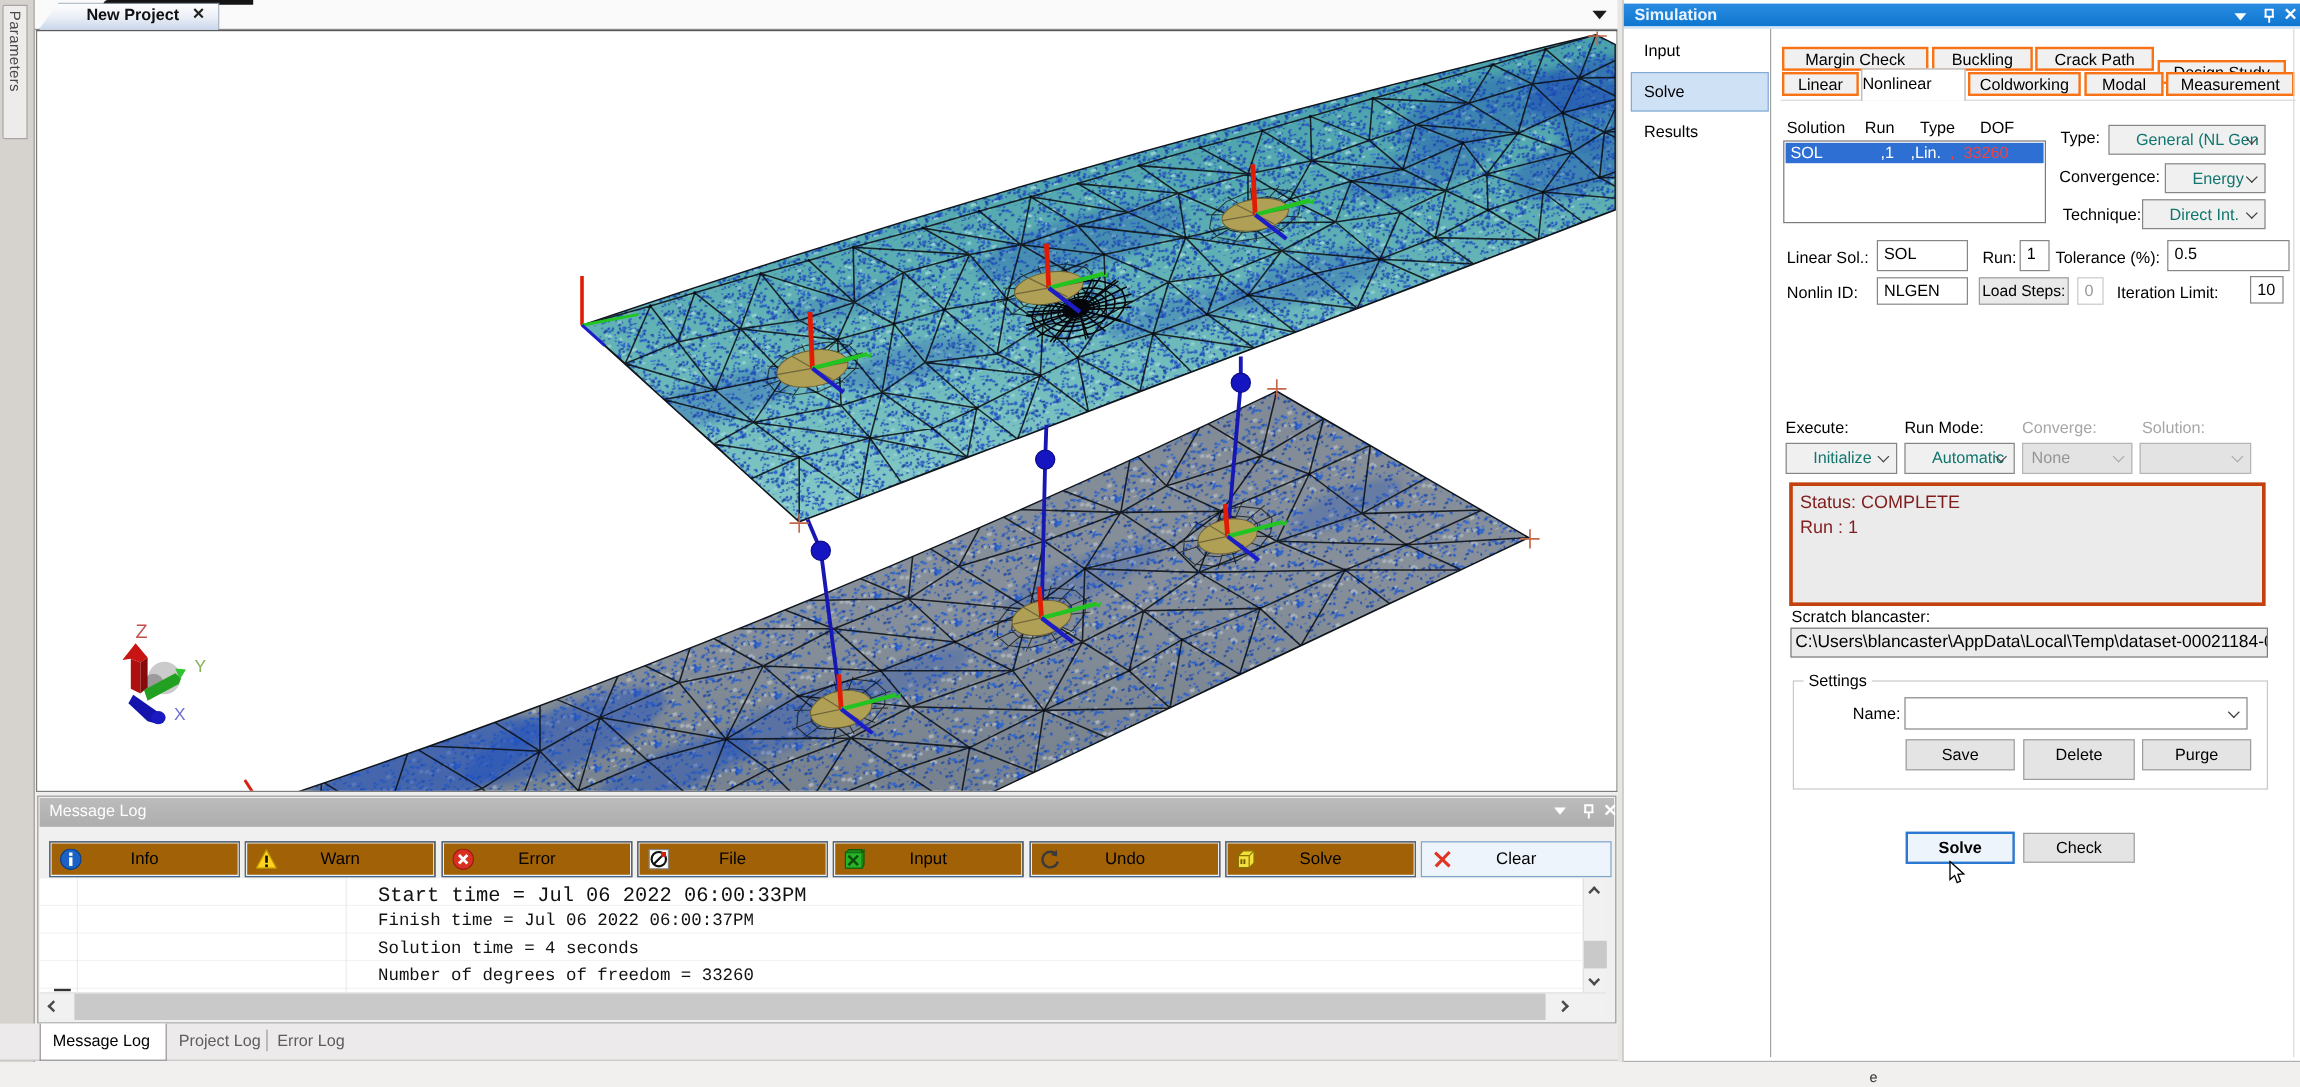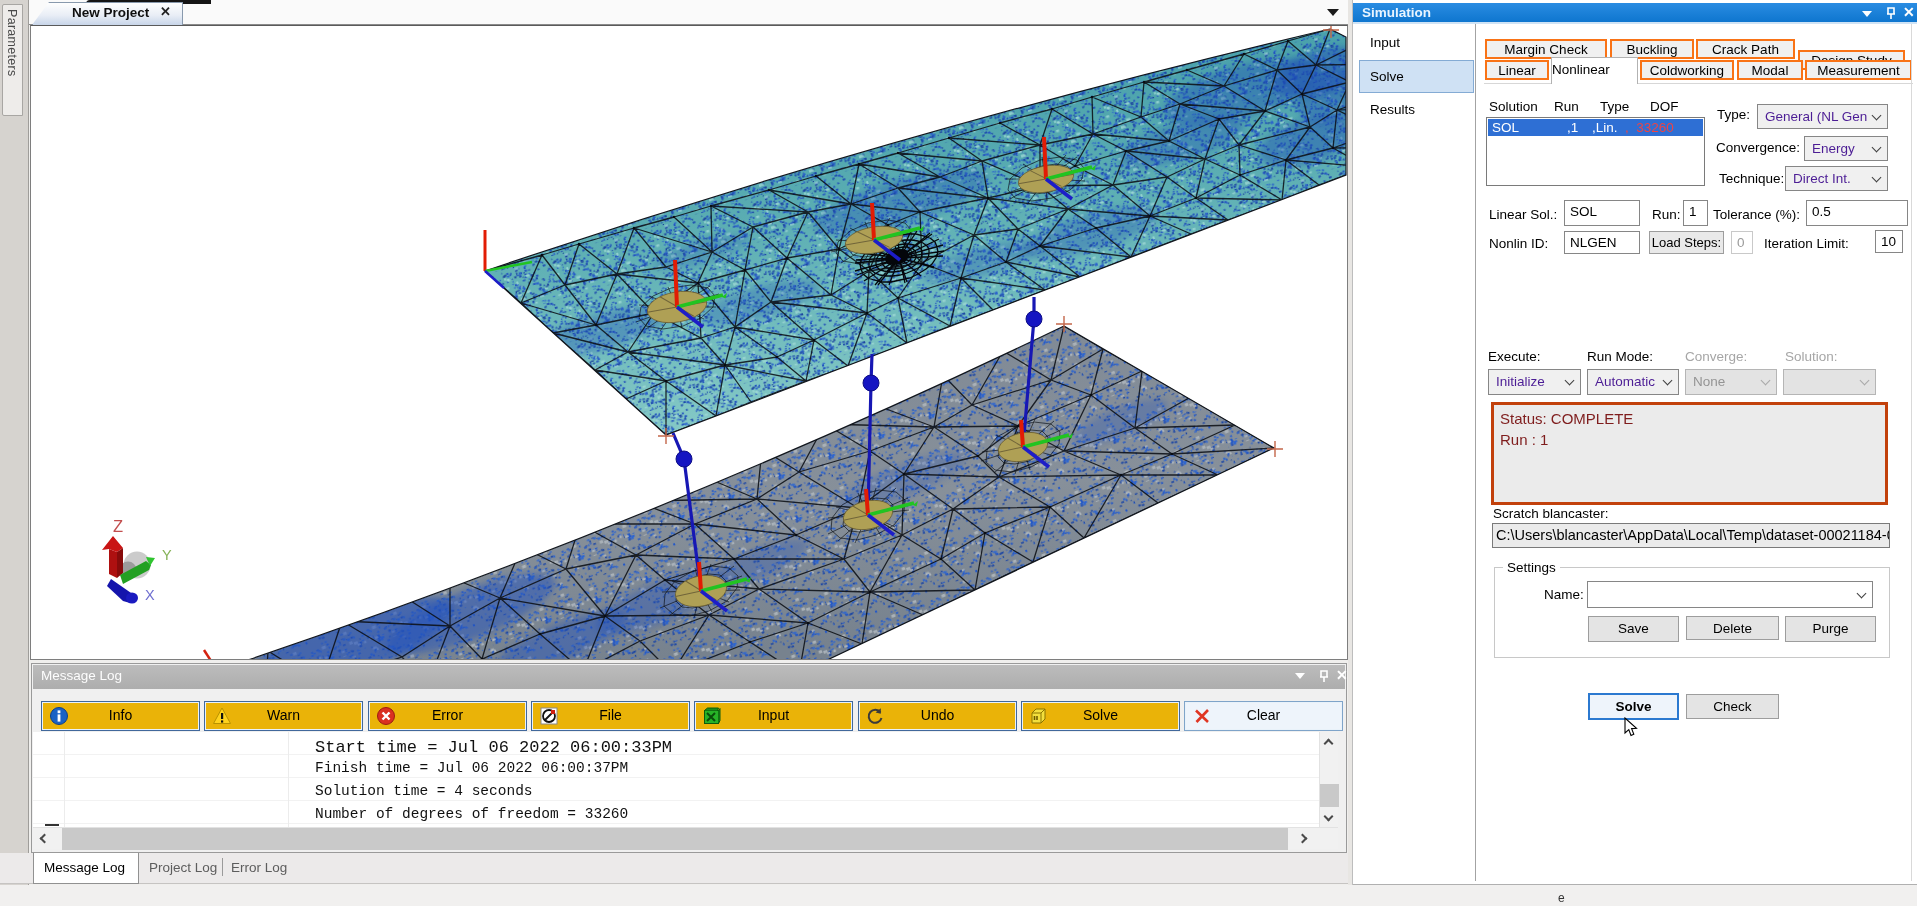--- a/index.html
+++ b/index.html
@@ -1,22 +1,22 @@
 <!DOCTYPE html>
 <html><head><meta charset="utf-8"><style>
 *{margin:0;padding:0;box-sizing:border-box}
 html,body{width:1917px;height:906px;overflow:hidden;background:#f0efed;
 font-family:"Liberation Sans",sans-serif;-webkit-font-smoothing:antialiased}
 .abs{position:absolute}
-.btn83{position:absolute;height:30px;background:#eab308;border:1.4px solid #41689b;
+.btn83{position:absolute;height:30px;background:#a16207;border:1.4px solid #41689b;
 box-shadow:inset 0 0 0 1px #e9f2fa;font-size:14px;color:#000;text-align:center;line-height:27px}
 .ibx{position:absolute;border:1px solid #868686;background:#fff;font-size:13.5px;color:#000;
 padding-left:5px;line-height:22px;white-space:nowrap;overflow:hidden}
-.ddn{position:absolute;border:1px solid #868686;background:#f0f0f0;font-size:13.5px;color:#4c1d95;
-padding-left:7px;line-height:23px;white-space:nowrap;overflow:hidden}
+.ddn{position:absolute;border:1px solid #868686;background:#f0f0f0;font-size:13.5px;color:#0f766e;
+padding-left:22px;line-height:23px;white-space:nowrap;overflow:hidden}
 .ddd{position:absolute;border:1px solid #b5b5b5;background:#e3e3e3;font-size:13.5px;color:#949494;
 padding-left:7px;line-height:23px;white-space:nowrap;overflow:hidden}
 .chv{position:absolute;display:block;right:7px;top:7px;width:7px;height:7px;border-left:1.4px solid #3f3f3f;border-bottom:1.4px solid #3f3f3f;transform:rotate(-45deg)}
 .lbl{position:absolute;font-size:13.5px;color:#000;white-space:nowrap}
 .glb{position:absolute;font-size:13.5px;color:#a6a6a6;white-space:nowrap}
 .pbt{position:absolute;background:#e4e4e4;border:1px solid #9d9d9d;font-size:13.5px;color:#000;
 text-align:center;white-space:nowrap;overflow:hidden}
 .tb1{position:absolute;background:#f0f0f0;border:2px solid #f97316;font-size:13.5px;color:#000;
 text-align:center;line-height:18px;height:20px;white-space:nowrap}
 </style></head><body>
@@ -756,21 +756,21 @@
     <div class="abs" style="left:1491px;top:402px;width:397px;height:103px;background:#ebebeb;border:3px solid #c2410c;font-size:15px;color:#7f1d1d;padding:3px 0 0 6px;line-height:21px">Status: COMPLETE<br>Run : 1</div>
     <div class="lbl" style="left:1493px;top:506px">Scratch blancaster:</div>
     <div class="abs" style="left:1492px;top:523px;width:398px;height:25px;background:#ebebeb;border:1px solid #7a7a7a;font-size:14.5px;color:#000;line-height:23px;white-space:nowrap;overflow:hidden;padding-left:3px">C:\Users\blancaster\AppData\Local\Temp\dataset-00021184-001</div>
     <div class="abs" style="left:1494px;top:567px;width:396px;height:91px;border:1px solid #c8c8c8"></div>
     <div class="abs" style="left:1503px;top:560px;background:#fff;padding:0 4px;font-size:13.5px;color:#000">Settings</div>
     <div class="lbl" style="left:1544px;top:587px">Name:</div>
     <div class="ibx" style="left:1587px;top:581px;width:286px;height:27px">
       <span class="chv" style="top:8px"></span>
     </div>
     <div class="pbt" style="left:1588px;top:616px;width:91px;height:26px;line-height:24px">Save</div>
-    <div class="pbt" style="left:1686px;top:616px;width:93px;height:24px;line-height:24px">Delete</div>
+    <div class="pbt" style="left:1686px;top:616px;width:93px;height:34px;line-height:24px">Delete</div>
     <div class="pbt" style="left:1785px;top:616px;width:91px;height:26px;line-height:24px">Purge</div>
     <div class="abs" style="left:1588px;top:693px;width:91px;height:27px;background:#eef4fb;border:2px solid #2b79d0;font-size:13.5px;font-weight:bold;color:#000;text-align:center;line-height:23px">Solve</div>
     <div class="pbt" style="left:1686px;top:694px;width:93px;height:25px;line-height:23px">Check</div>
     <svg class="abs" style="left:1624px;top:717px" width="16" height="22" viewBox="0 0 16 22">
       <path d="M1 1L1 16L4.8 12.6L7 18.5L9.8 17.3L7.6 11.6L12.5 11.3Z" fill="#fff" stroke="#000" stroke-width="1.1"></path>
     </svg>
     <div class="abs" style="left:1911px;top:24px;width:1px;height:857px;background:#d9d9d9"></div>
     <div class="abs" style="left:1353px;top:884px;width:564px;height:1px;background:#b0b0b0"></div>
     <div class="abs" style="left:1352px;top:0;width:1px;height:885px;background:#bdbdbd"></div>
   </div>

